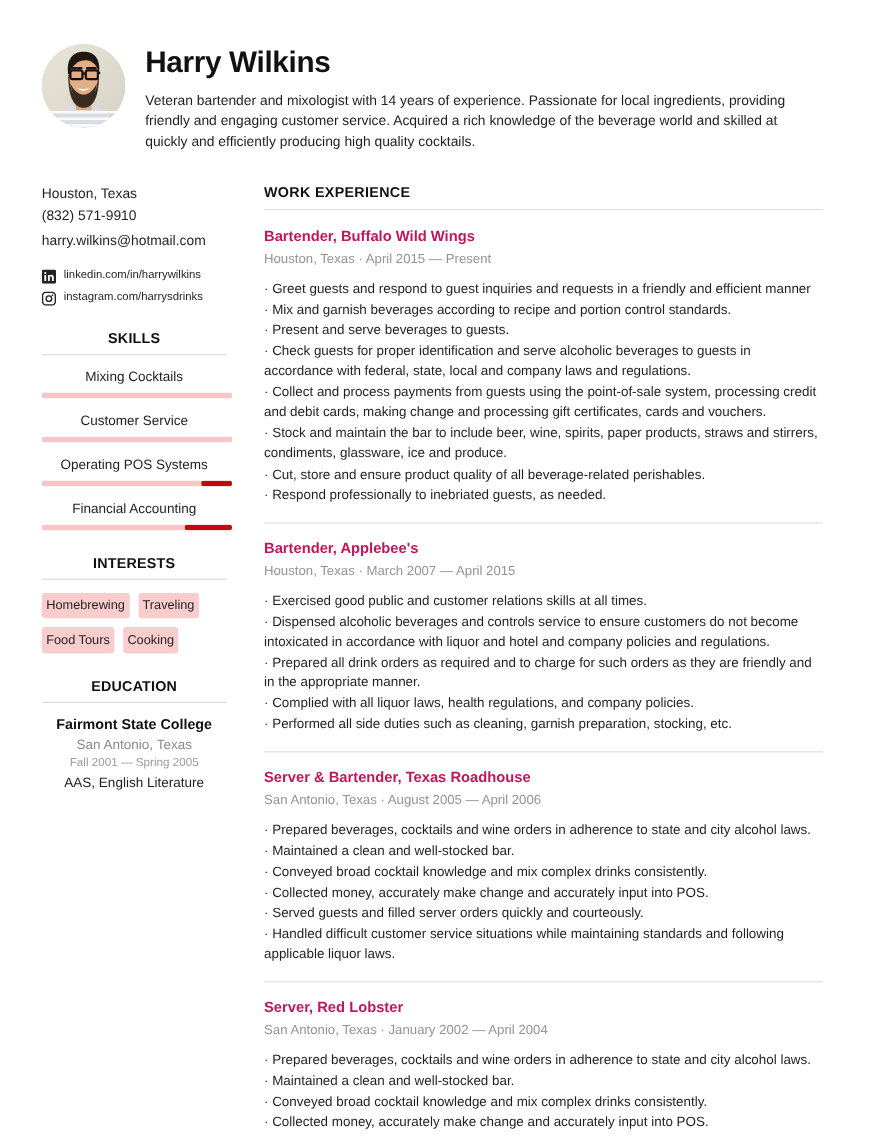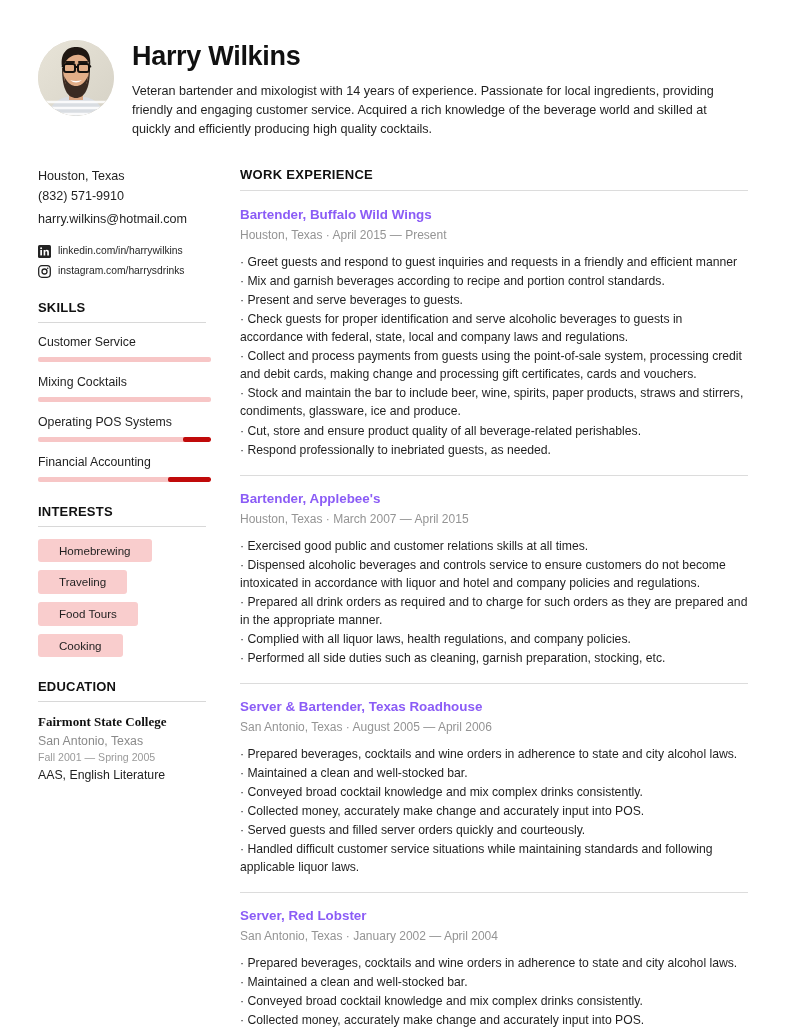--- a/index.html
+++ b/index.html
@@ -80,21 +80,21 @@
     gap: 7px;
     margin-bottom: 7px;
   }
   .social-icon { flex: 0 0 auto; width: 13px; height: 13px; display: block; }
   .social-text {
     font-size: 10.3px;
     color: #1f1f1f;
     line-height: 1;
   }
   
-  .side-section { margin-top: 22px; }
+  .side-section { margin-top: 22px; text-align: center; }
   .side-heading {
     font-size: 13px;
     font-weight: bold;
     letter-spacing: 0.2px;
     color: #111111;
     margin: 0 0 7px 0;
   }
   .rule {
     height: 1px;
     background: #d8d8d8;
@@ -128,31 +128,30 @@
     display: flex;
     flex-wrap: wrap;
     gap: 8px 8px;
     max-width: 175px;
   }
   .tag {
     background: #f9cdcd;
     color: #1f1f1f;
     font-size: 11.6px;
     line-height: 1;
-    padding: 6px 21px;
+    padding: 6px 4px;
     border-radius: 3px;
     white-space: nowrap;
   }
   
   .edu-school {
     font-size: 13px;
     font-weight: bold;
     color: #111111;
     margin-bottom: 4px;
-    font-family: Liberation Serif, serif;
   }
   .edu-location {
     font-size: 12.3px;
     color: #8a8a8a;
     margin-bottom: 3px;
   }
   .edu-dates {
     font-size: 10.6px;
     color: #9a9a9a;
     margin-bottom: 5px;
@@ -172,21 +171,21 @@
   .main-rule {
     height: 1px;
     background: #dcdcdc;
     border: 0;
     margin: 0 0 16px 0;
   }
   .job { margin-bottom: 14px; }
   .job-title {
     font-size: 13.4px;
     font-weight: bold;
-    color: #8b5cf6;
+    color: #be185d;
     margin: 0 0 6px 0;
   }
   .job-meta {
     font-size: 12px;
     color: #949494;
     margin: 0 0 11px 0;
   }
   .job-bullets { margin: 0; }
   .bullet {
     font-size: 12.2px;
@@ -288,27 +287,27 @@
           </svg>
           <span class="social-text">instagram.com/harrysdrinks</span>
         </div>
       </div>
 
       <div class="side-section">
         <h2 class="side-heading">SKILLS</h2>
         <hr class="rule">
         <div>
           <div class="skill">
-            <div class="skill-label">Customer Service</div>
+            <div class="skill-label">Mixing Cocktails</div>
             <div class="skill-track">
               <div class="skill-cap" style="width: 0%;"></div>
             </div>
           </div>
           <div class="skill">
-            <div class="skill-label">Mixing Cocktails</div>
+            <div class="skill-label">Customer Service</div>
             <div class="skill-track">
               <div class="skill-cap" style="width: 0%;"></div>
             </div>
           </div>
           <div class="skill">
             <div class="skill-label">Operating POS Systems</div>
             <div class="skill-track">
               <div class="skill-cap" style="width: 16%;"></div>
             </div>
           </div>
@@ -363,21 +362,21 @@
             </div>
         </div>
         <hr class="job-sep">
 
         <div class="job">
           <h3 class="job-title">Bartender, Applebee's</h3>
           <div class="job-meta">Houston, Texas · March 2007 — April 2015</div>
           <div class="job-bullets">
               <p class="bullet">· Exercised good public and customer relations skills at all times.</p>
               <p class="bullet">· Dispensed alcoholic beverages and controls service to ensure customers do not become intoxicated in accordance with liquor and hotel and company policies and regulations.</p>
-              <p class="bullet">· Prepared all drink orders as required and to charge for such orders as they are prepared and in the appropriate manner.</p>
+              <p class="bullet">· Prepared all drink orders as required and to charge for such orders as they are friendly and in the appropriate manner.</p>
               <p class="bullet">· Complied with all liquor laws, health regulations, and company policies.</p>
               <p class="bullet">· Performed all side duties such as cleaning, garnish preparation, stocking, etc.</p>
             </div>
         </div>
         <hr class="job-sep">
 
         <div class="job">
           <h3 class="job-title">Server &amp; Bartender, Texas Roadhouse</h3>
           <div class="job-meta">San Antonio, Texas · August 2005 — April 2006</div>
           <div class="job-bullets">

